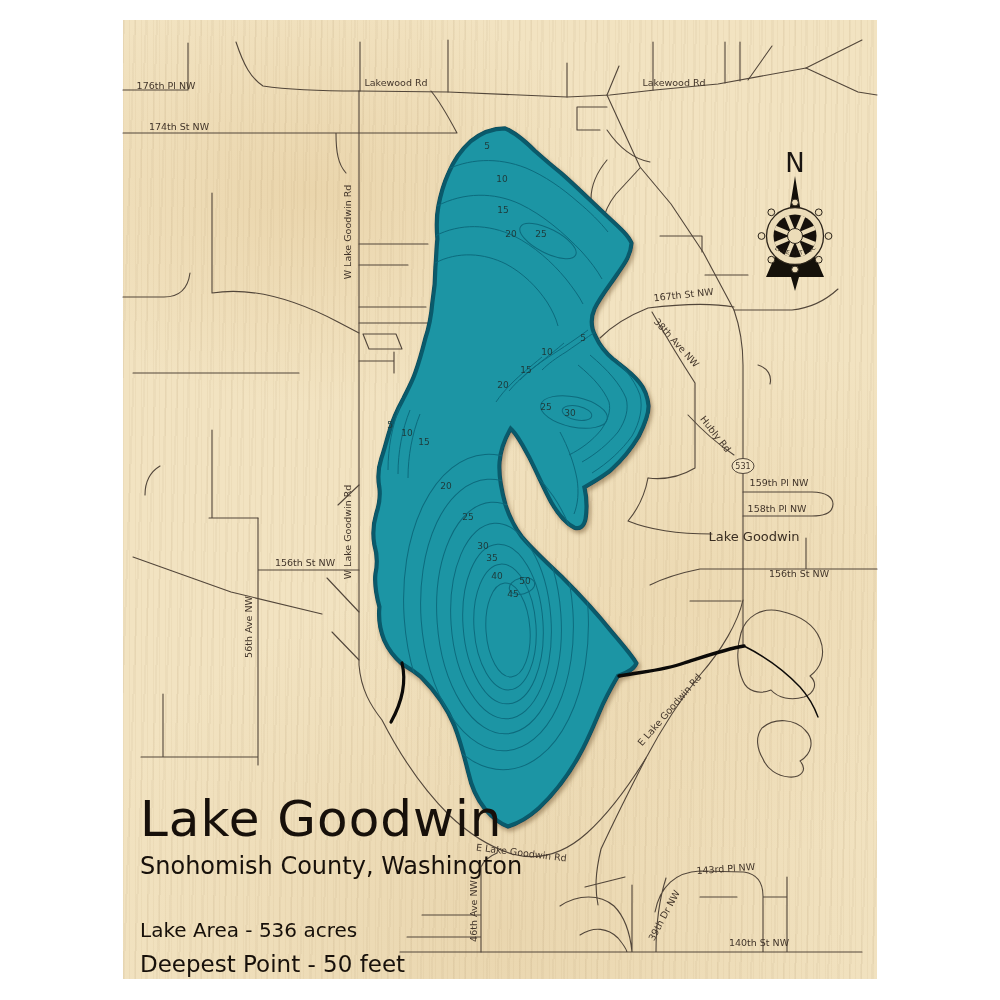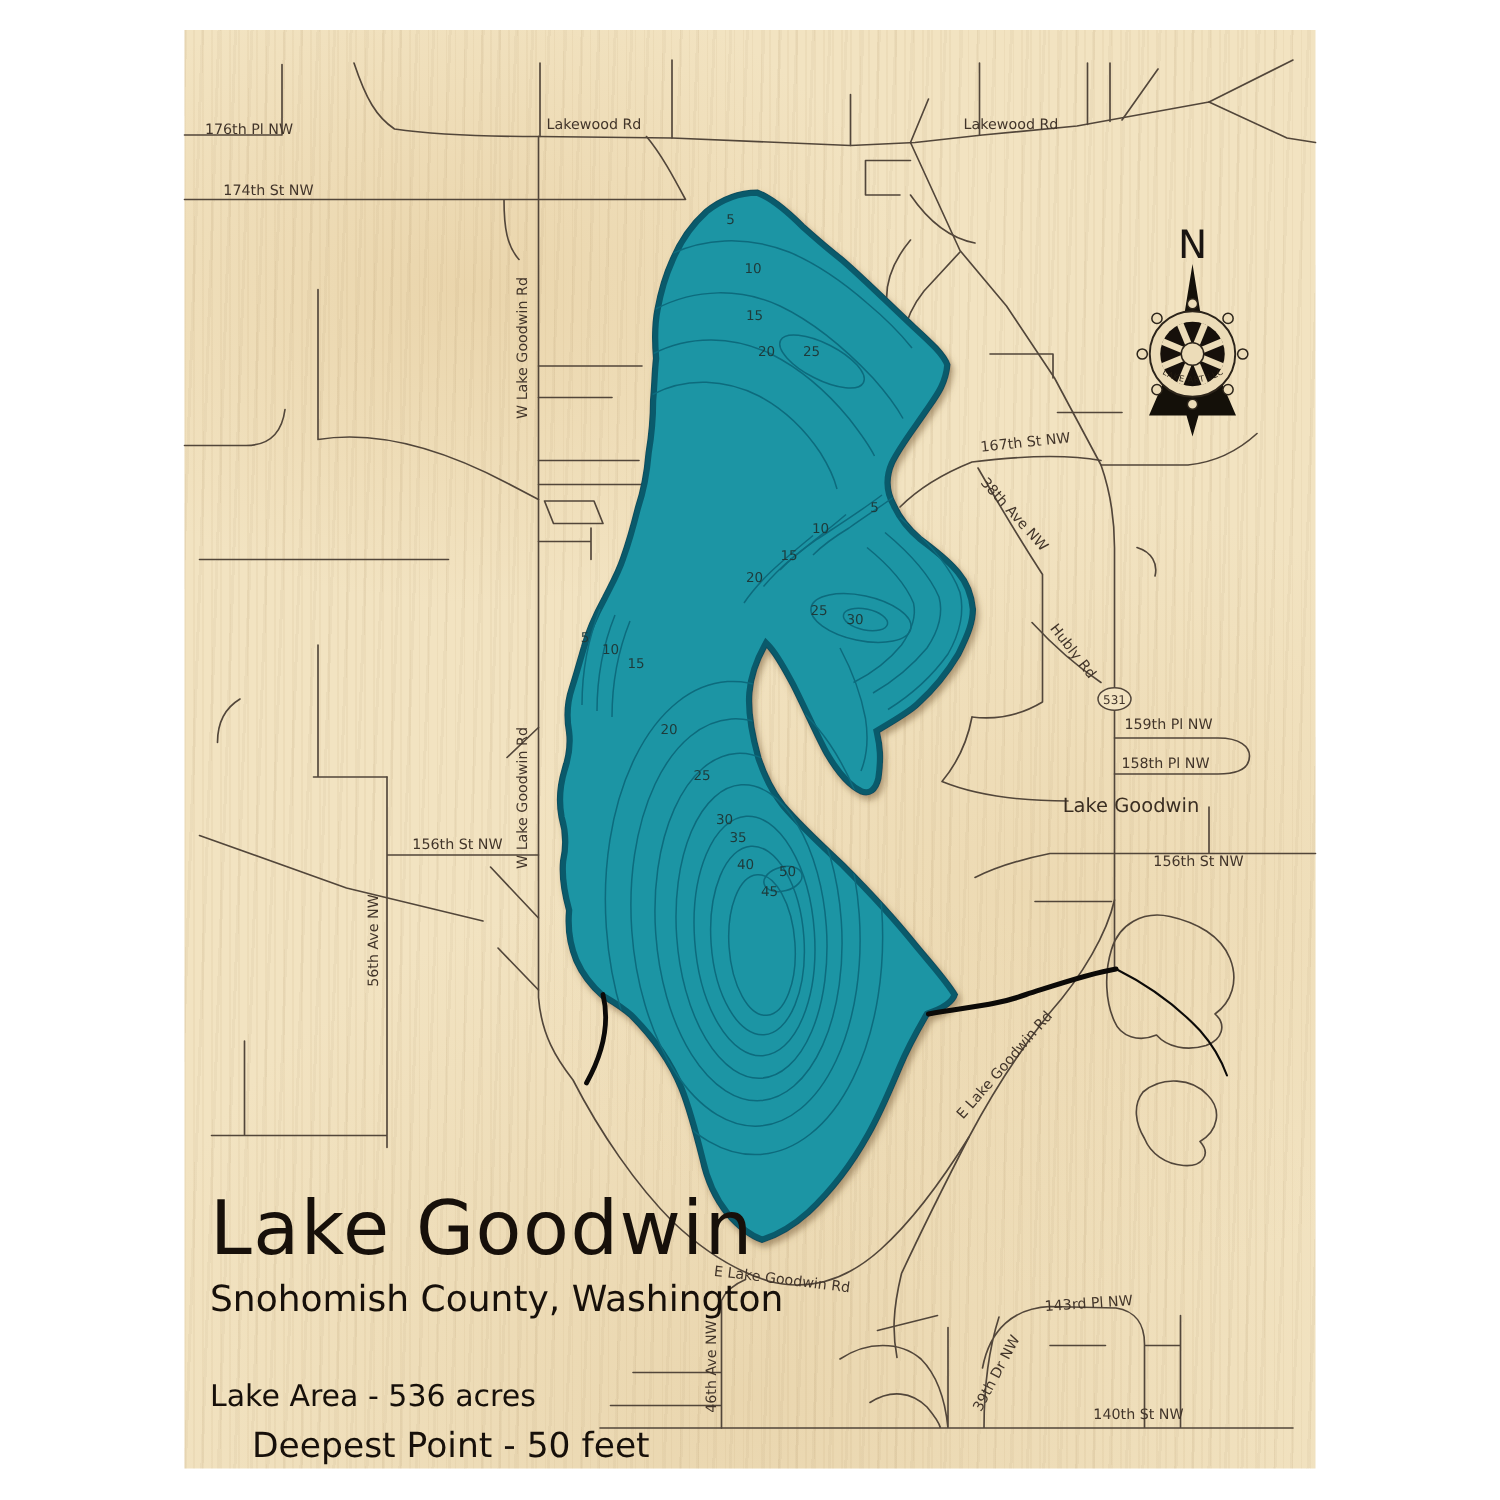--- a/index.html
+++ b/index.html
@@ -21,21 +21,21 @@
   .road-label{font:9.5px "DejaVu Sans",sans-serif;fill:#42352a;text-anchor:middle;}
   .place-label{font:13px "DejaVu Sans",sans-serif;fill:#3a2e22;text-anchor:middle;}
   .depth-label{font:9px "DejaVu Sans",sans-serif;fill:#1e3a3a;text-anchor:middle;}
   .route-text{font:8px "DejaVu Sans",sans-serif;fill:#42352a;text-anchor:middle;}
   .compass-n{font:26px "DejaVu Sans",sans-serif;fill:#1a1512;text-anchor:middle;}
   .brand-text{font:5.5px "DejaVu Sans",sans-serif;fill:#241c12;letter-spacing:.5px;}
   .titleblock{position:absolute;color:#17100a;}
   #main-title{left:140px;top:790px;font-size:50px;letter-spacing:1px;}
   #sub-title{left:140px;top:852px;font-size:24px;}
   #stat1{left:140px;top:918px;font-size:20px;}
-  #stat2{left:140px;top:951px;font-size:23px;margin-left:28px;}
+  #stat2{left:140px;top:951px;font-size:23px;}
 </style>
 </head>
 <body>
 
 <div id="page">
   <div id="mapwrap"></div>
 
   <svg width="1000" height="1000" viewBox="0 0 1000 1000">
     <defs>
       <clipPath id="lakeclip">

